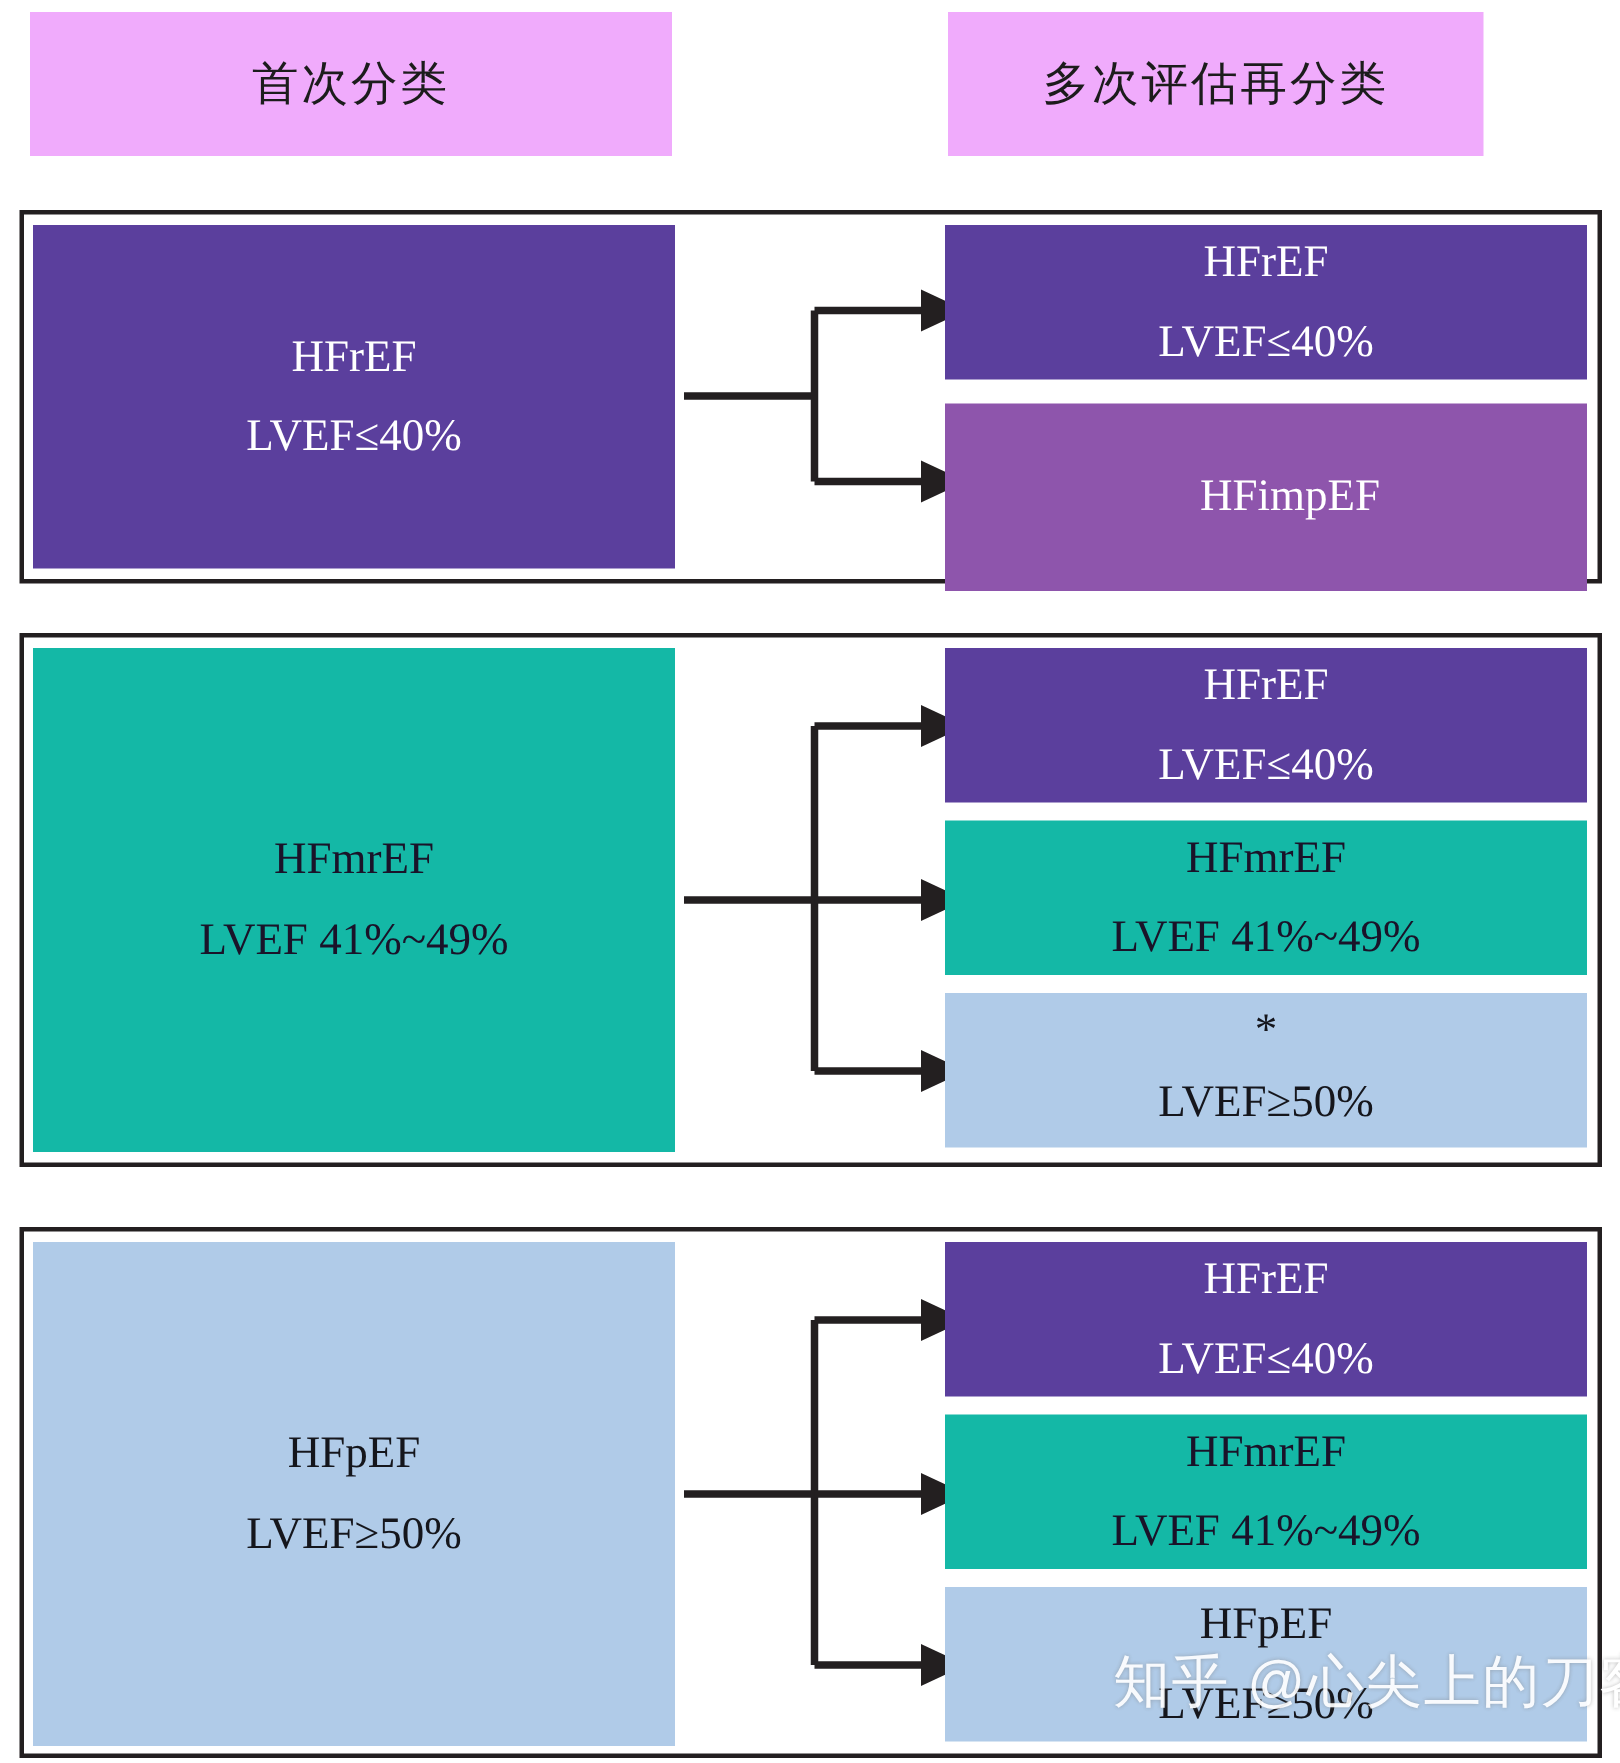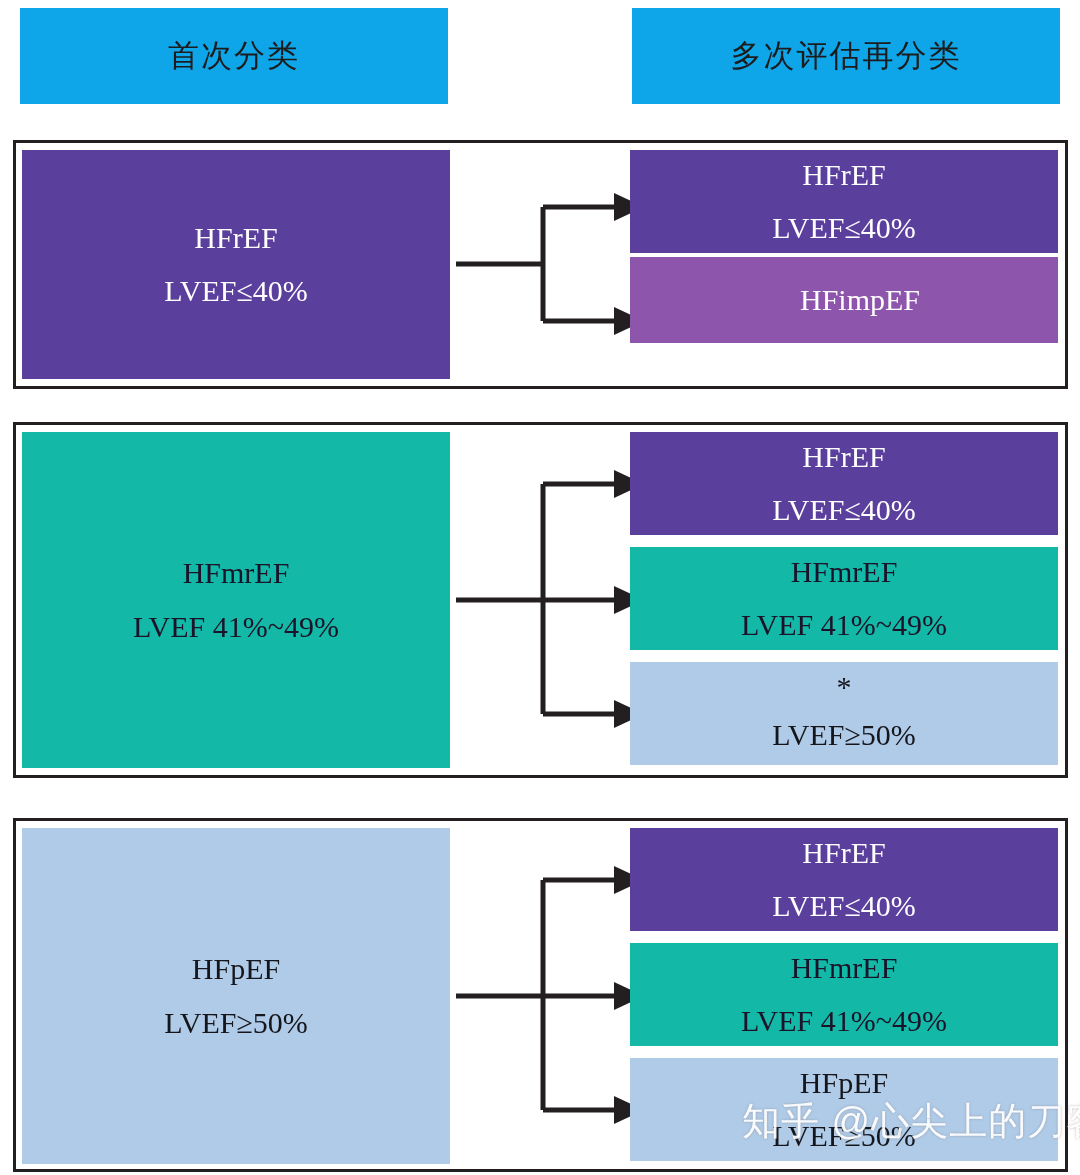--- a/index.html
+++ b/index.html
@@ -20,31 +20,31 @@
     position: absolute;
     left: 0;
     top: 8px;
     width: 1080px;
     height: 96px;
   }
   .col-header {
     position: absolute;
     top: 0;
     height: 96px;
-    background: #0ea5e9;
+    background: #f0abfc;
     display: flex;
     align-items: center;
     justify-content: center;
     font-size: 31px;
     color: #1c1c1c;
     letter-spacing: 2px;
     font-family: "Liberation Serif", "DejaVu Serif", serif;
   }
   .col-header.left  { left: 20px;  width: 428px; }
-  .col-header.right { left: 632px; width: 428px; }
+  .col-header.right { left: 632px; width: 357px; }
 
   
   .section {
     position: absolute;
     left: 13px;
     width: 1055px;
     border: 3px solid #231f20;
     background: #ffffff;
     box-sizing: border-box;
   }
@@ -81,21 +81,21 @@
   }
   
   .box.right-box {
     left: 614px;
     width: 428px;
   }
 
   
   #s1-source   { top: 7px;   height: 229px; }
   #s1-target-1 { top: 7px;   height: 103px; }
-  #s1-target-2 { top: 114px; height: 86px; padding-left: 32px; }
+  #s1-target-2 { top: 126px; height: 125px; padding-left: 32px; }
 
   
   #s2-source   { top: 7px;   height: 336px; }
   #s2-target-1 { top: 7px;   height: 103px; }
   #s2-target-2 { top: 122px; height: 103px; }
   #s2-target-3 { top: 237px; height: 103px; }
 
   
   #s3-source   { top: 7px;   height: 336px; }
   #s3-target-1 { top: 7px;   height: 103px; }

